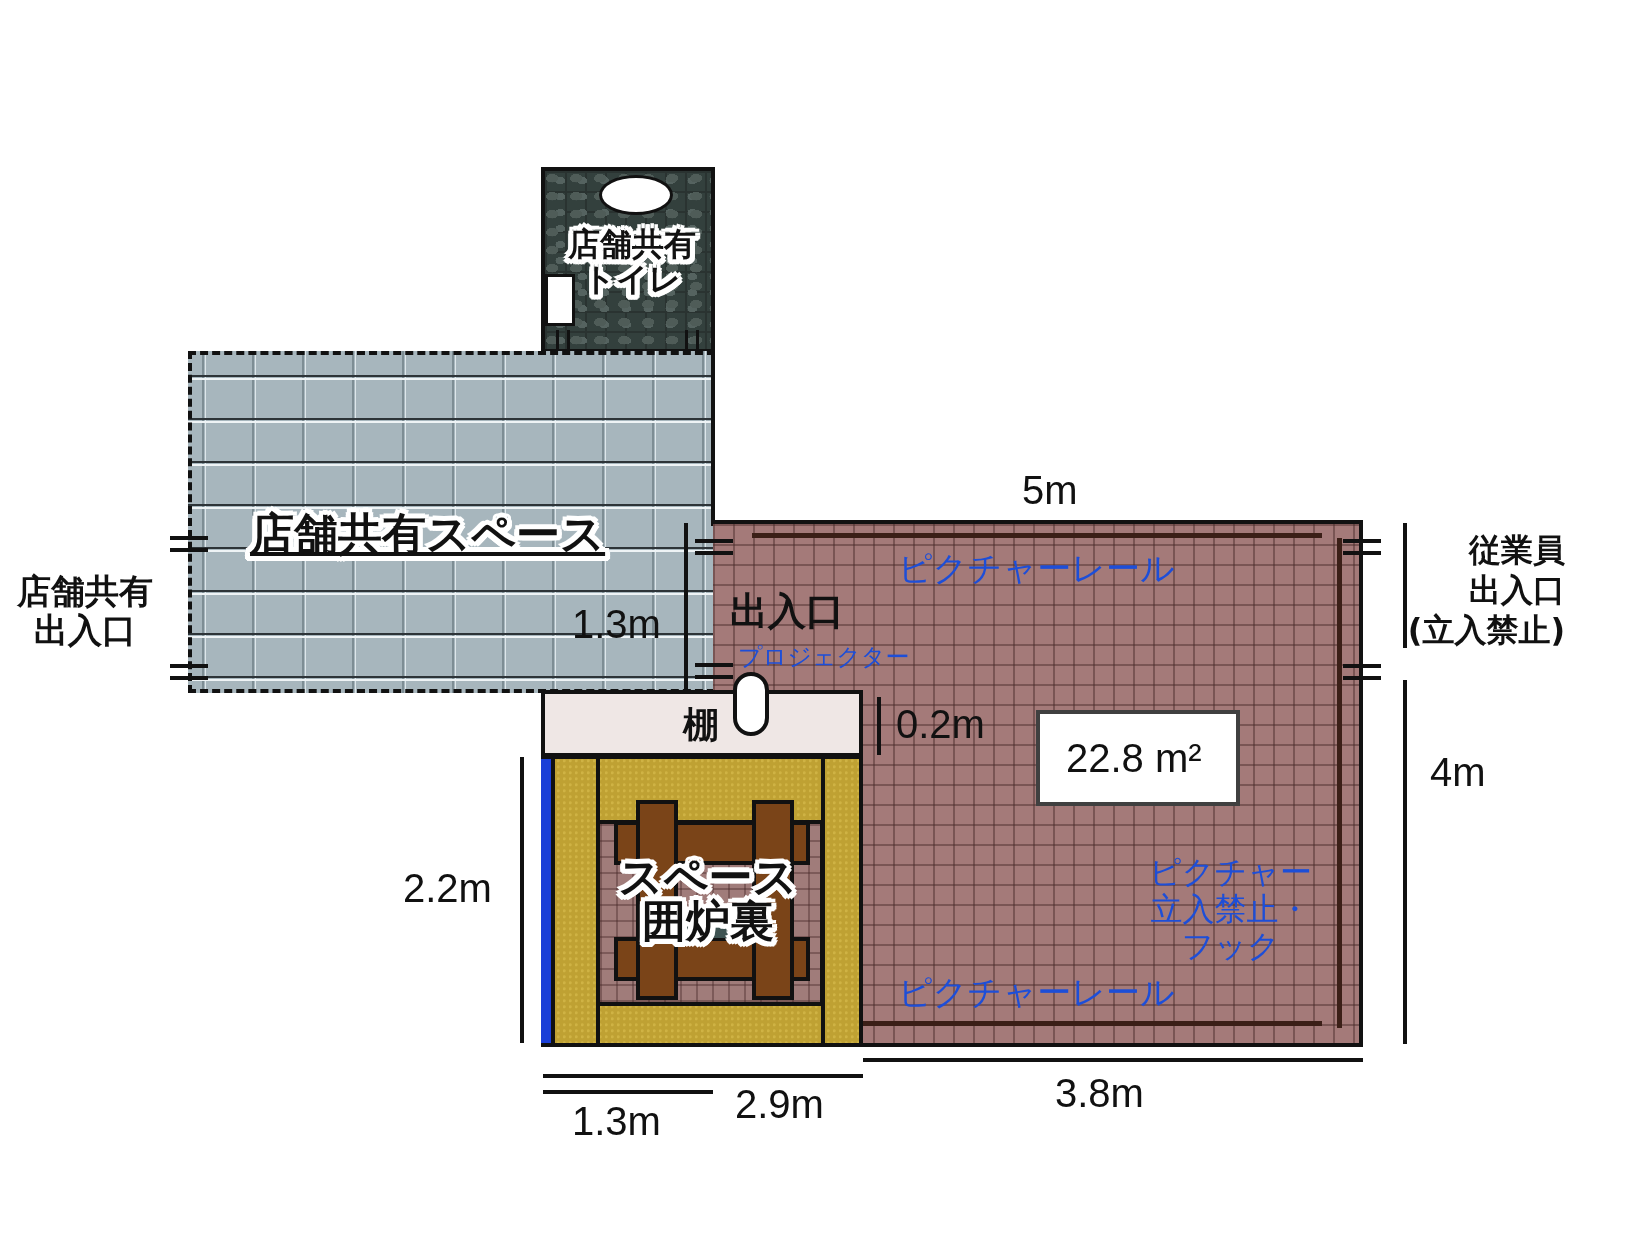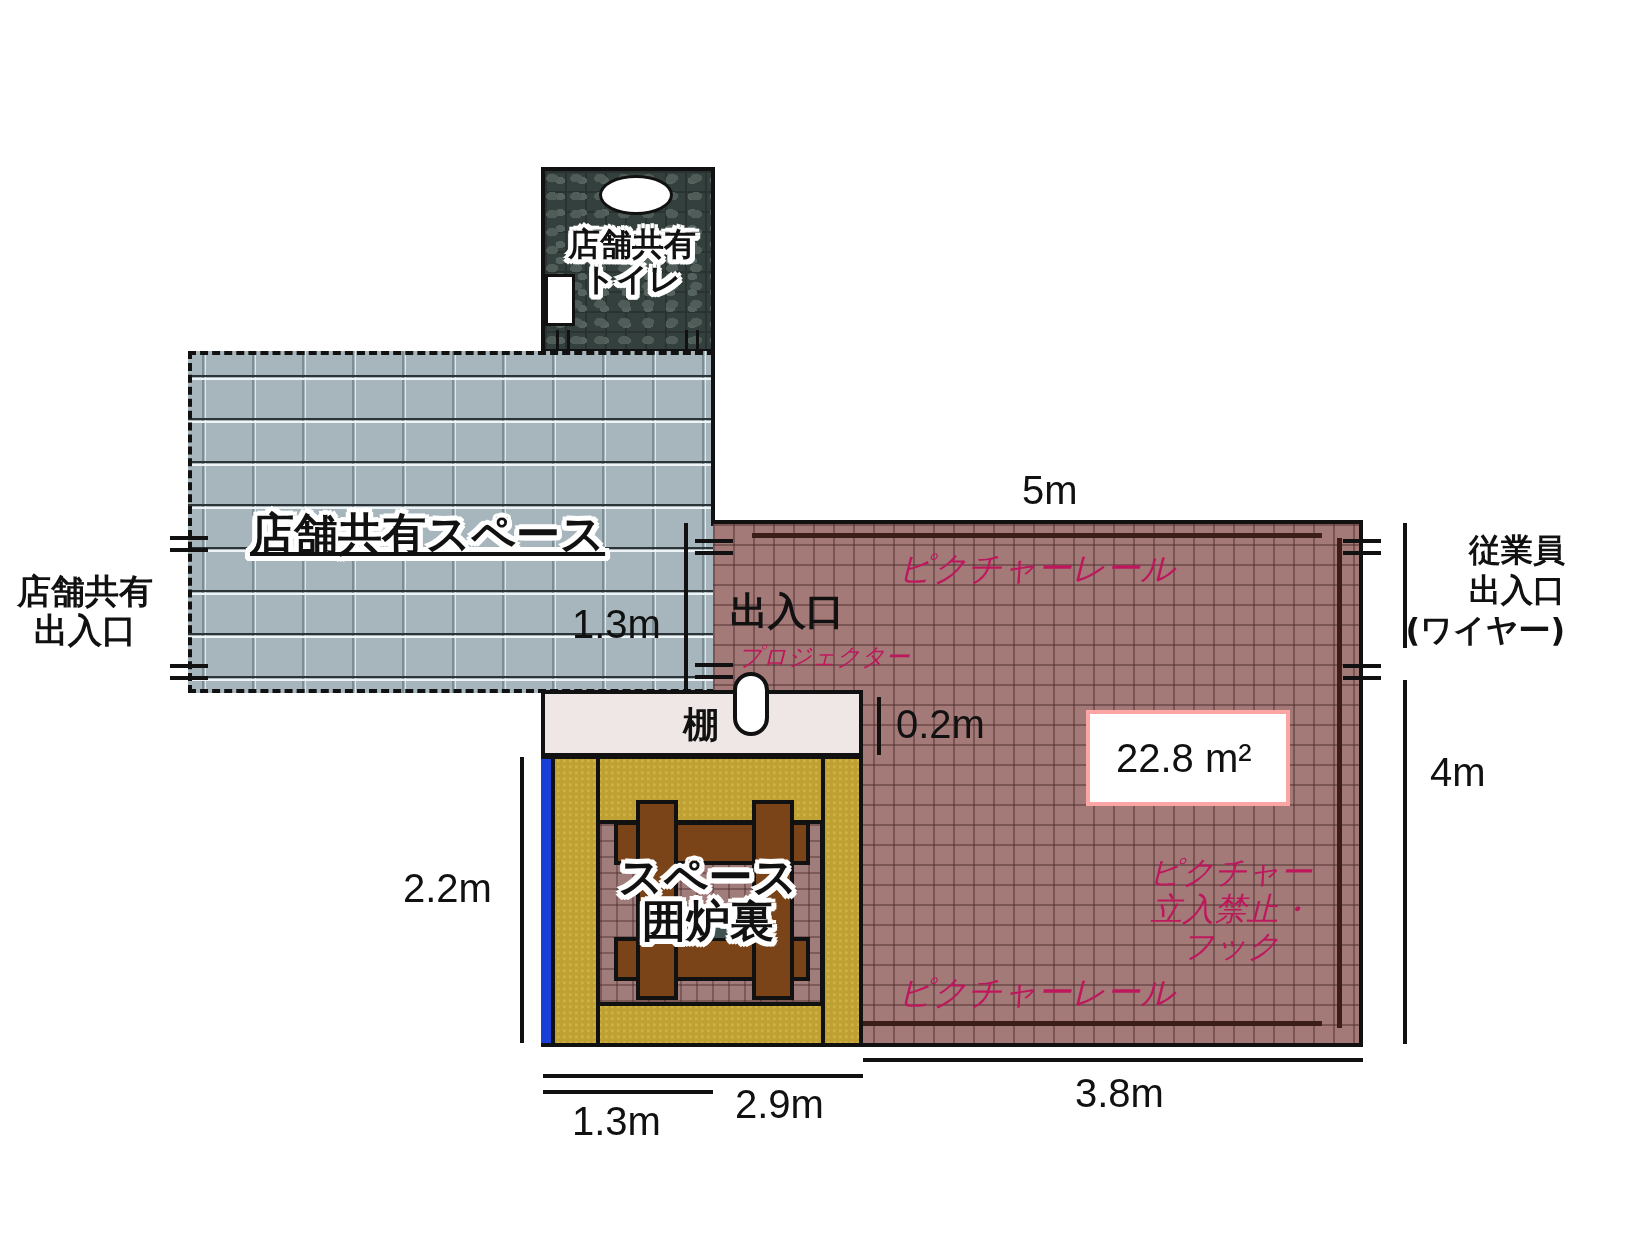--- a/index.html
+++ b/index.html
@@ -6,21 +6,21 @@
   body{width:1629px;height:1260px;position:relative;overflow:hidden;font-family:"DejaVu Sans","Liberation Sans",sans-serif;color:#111;}
   .abs{position:absolute;}
   .wall{position:absolute;background:#111;}
   .dim{position:absolute;font-family:"Liberation Sans","DejaVu Sans",sans-serif;font-size:40px;color:#111;line-height:1;white-space:nowrap;}
   .outline-text{font-weight:bold;color:#111;-webkit-text-stroke:0px;
     text-shadow:
       -4px -4px 0 #fff, 4px -4px 0 #fff, -4px 4px 0 #fff, 4px 4px 0 #fff,
       0 -5px 0 #fff, 0 5px 0 #fff, -5px 0 0 #fff, 5px 0 0 #fff,
       -3px 5px 0 #fff, 3px 5px 0 #fff, -5px 3px 0 #fff, 5px 3px 0 #fff;}
   .label-bold{font-weight:bold;color:#111;white-space:nowrap;line-height:1.15;}
-  .thin-label{color:#be185d;white-space:nowrap;font-family:"DejaVu Sans",sans-serif;font-style:italic;}
+  .thin-label{color:#1d4ed8;white-space:nowrap;font-family:"DejaVu Sans",sans-serif;}
   
   #toilet{left:541px;top:167px;width:174px;height:186px;border:4px solid #111;box-sizing:border-box;
     background-color:#33403d;
     background-image:
       radial-gradient(ellipse 10px 7px at 30% 40%, #4f5c58 60%, transparent 62%),
       radial-gradient(ellipse 8px 6px at 70% 60%, #556360 60%, transparent 62%),
       linear-gradient(#2a3331 2px, transparent 2px),
       linear-gradient(90deg,#2a3331 2px, transparent 2px);
     background-size:24px 18px,22px 16px,26px 20px,20px 26px;}
   
@@ -47,21 +47,21 @@
     background-image:radial-gradient(circle at 20% 30%, rgba(255,230,120,.25) 1px, transparent 2px);background-size:6px 6px;}
   #bluewall{left:541px;top:759px;width:14px;height:284px;background:#1a3fd8;border-right:4px solid #111;box-sizing:border-box;}
   .tatami-line{position:absolute;background:#111;}
   #irori-inner{left:596px;top:820px;width:228px;height:186px;box-sizing:border-box;border:4px solid #111;
     background-color:#a07c7a;
     background-image:linear-gradient(rgba(70,40,40,.4) 2px, transparent 2px),linear-gradient(90deg,rgba(70,40,40,.4) 2px, transparent 2px);
     background-size:16px 16px;}
   .wood{position:absolute;background:#7a4418;border:4px solid #111;box-sizing:border-box;}
   .rail{position:absolute;background:#3b1f17;}
   .door-tick{position:absolute;background:#111;height:4px;}
-  #area-box{left:1086px;top:710px;width:204px;height:96px;box-sizing:border-box;border:4px solid #fca5a5;background:#fff;}
+  #area-box{left:1036px;top:710px;width:204px;height:96px;box-sizing:border-box;border:4px solid #404040;background:#fff;}
 </style>
 </head>
 <body>
 
 <div id="toilet" class="abs">
   <div class="abs" style="left:54px;top:4px;width:74px;height:40px;border:3px solid #111;border-radius:50%;background:#fff;box-sizing:border-box;"></div>
   <div class="abs" style="left:0px;top:103px;width:30px;height:52px;background:#fff;border:3px solid #111;box-sizing:border-box;"></div>
   <div class="abs outline-text" style="left:12px;top:56px;font-size:32px;line-height:1.1;text-align:center;width:150px;">
     <div>店舗共有</div>
     <div>トイレ</div>
@@ -112,21 +112,21 @@
 <div class="dim" style="left:572px;top:604px;">1.3m</div>
 
 <div class="door-tick" style="left:1343px;top:539px;width:38px;"></div>
 <div class="door-tick" style="left:1343px;top:551px;width:38px;"></div>
 <div class="door-tick" style="left:1343px;top:664px;width:38px;"></div>
 <div class="door-tick" style="left:1343px;top:676px;width:38px;"></div>
 <div class="wall" style="left:1403px;top:523px;width:4px;height:125px;"></div>
 <div class="abs label-bold" style="left:1380px;top:530px;font-size:32px;text-align:right;width:185px;line-height:1.25;">
   <div>従業員</div>
   <div>出入口</div>
-  <div>(ワイヤー)</div>
+  <div>(立入禁止)</div>
 </div>
 
 <div class="dim" style="left:1022px;top:470px;">5m</div>
 <div class="wall" style="left:1403px;top:680px;width:4px;height:364px;"></div>
 <div class="dim" style="left:1430px;top:752px;">4m</div>
 
 <div id="shelf" class="abs">
   <div class="abs label-bold" style="left:138px;top:10px;font-size:36px;">棚</div>
 </div>
 <div class="abs" style="left:733px;top:672px;width:36px;height:64px;border:4px solid #111;border-radius:18px;background:#fff;box-sizing:border-box;"></div>
@@ -148,13 +148,13 @@
   <div>囲炉裏</div>
 </div>
 <div class="wall" style="left:520px;top:757px;width:4px;height:286px;"></div>
 <div class="dim" style="left:403px;top:868px;">2.2m</div>
 
 <div class="wall" style="left:543px;top:1074px;width:320px;height:4px;"></div>
 <div class="wall" style="left:543px;top:1090px;width:170px;height:4px;"></div>
 <div class="dim" style="left:572px;top:1101px;">1.3m</div>
 <div class="dim" style="left:735px;top:1084px;">2.9m</div>
 <div class="wall" style="left:863px;top:1058px;width:500px;height:4px;"></div>
-<div class="dim" style="left:1055px;top:1073px;margin-left:20px;">3.8m</div>
+<div class="dim" style="left:1055px;top:1073px;">3.8m</div>
 
 </body></html>

